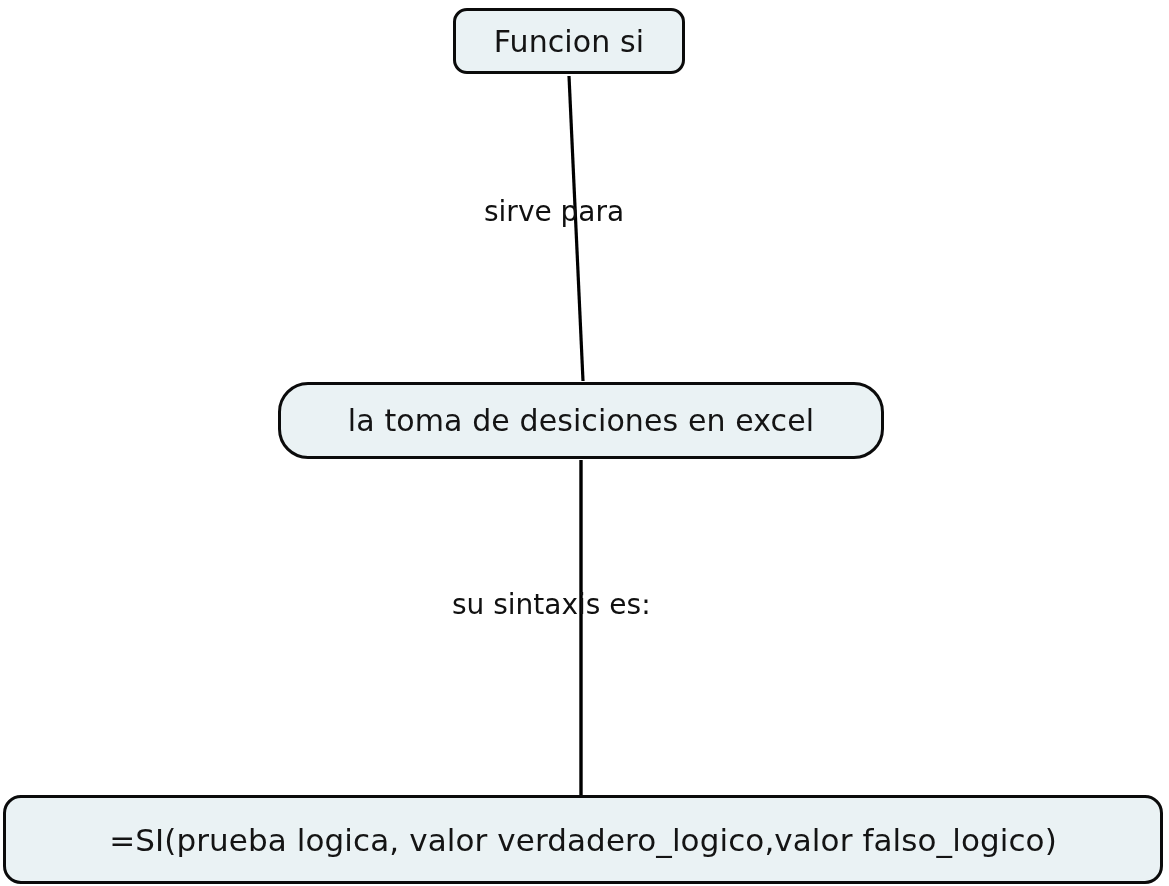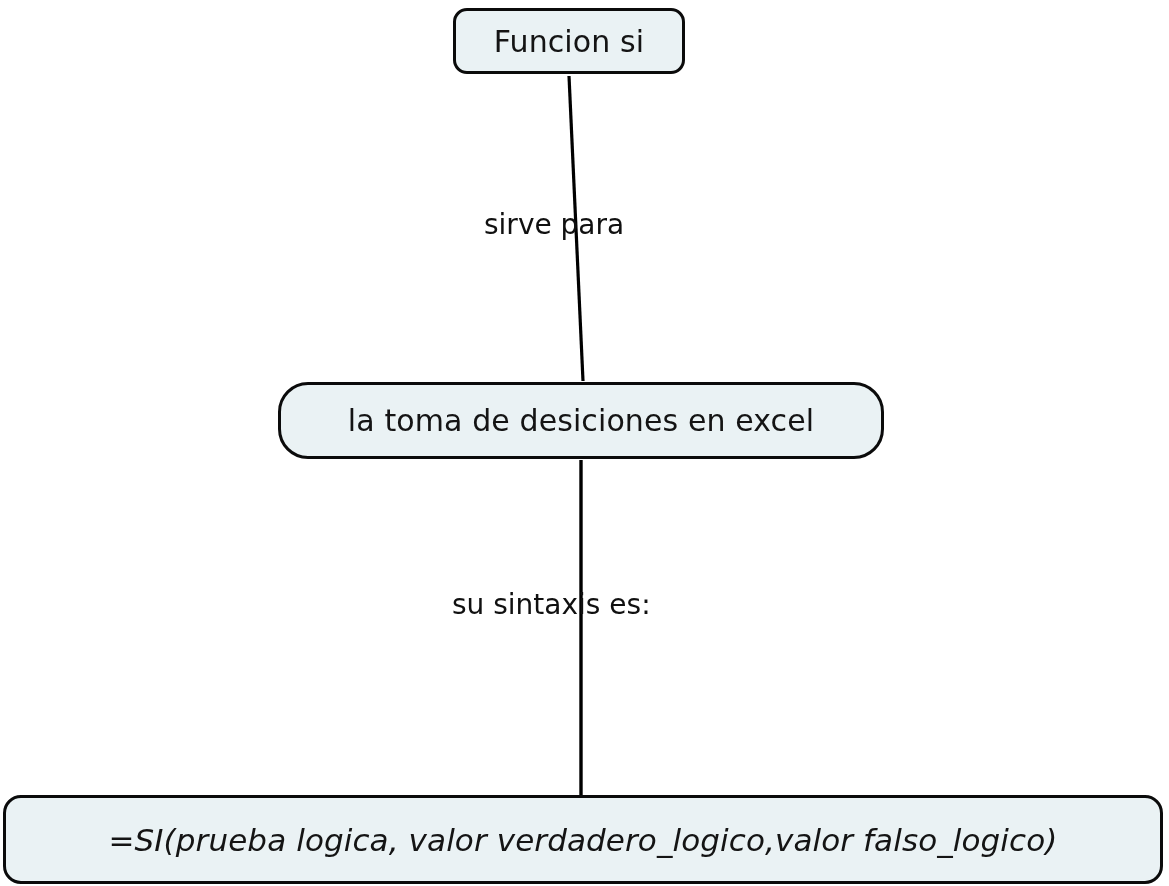--- a/index.html
+++ b/index.html
@@ -58,32 +58,31 @@
     font-size: 30px;
     border-radius: 30px;
   }
   #node-sintaxis-formula {
     left: 3px;
     top: 795px;
     width: 1160px;
     height: 89px;
     font-size: 31px;
     border-radius: 18px;
-    font-style: italic;
   }
   .edge-label {
     position: absolute;
     color: #101010;
     font-size: 28px;
     white-space: nowrap;
     background: transparent;
   }
   #edge-label-sirve-para {
     left: 484px;
-    top: 208px;
+    top: 195px;
   }
   #edge-label-su-sintaxis-es {
     left: 452px;
     top: 588px;
   }
 </style>
 </head>
 <body>
 
 <div id="canvas">

